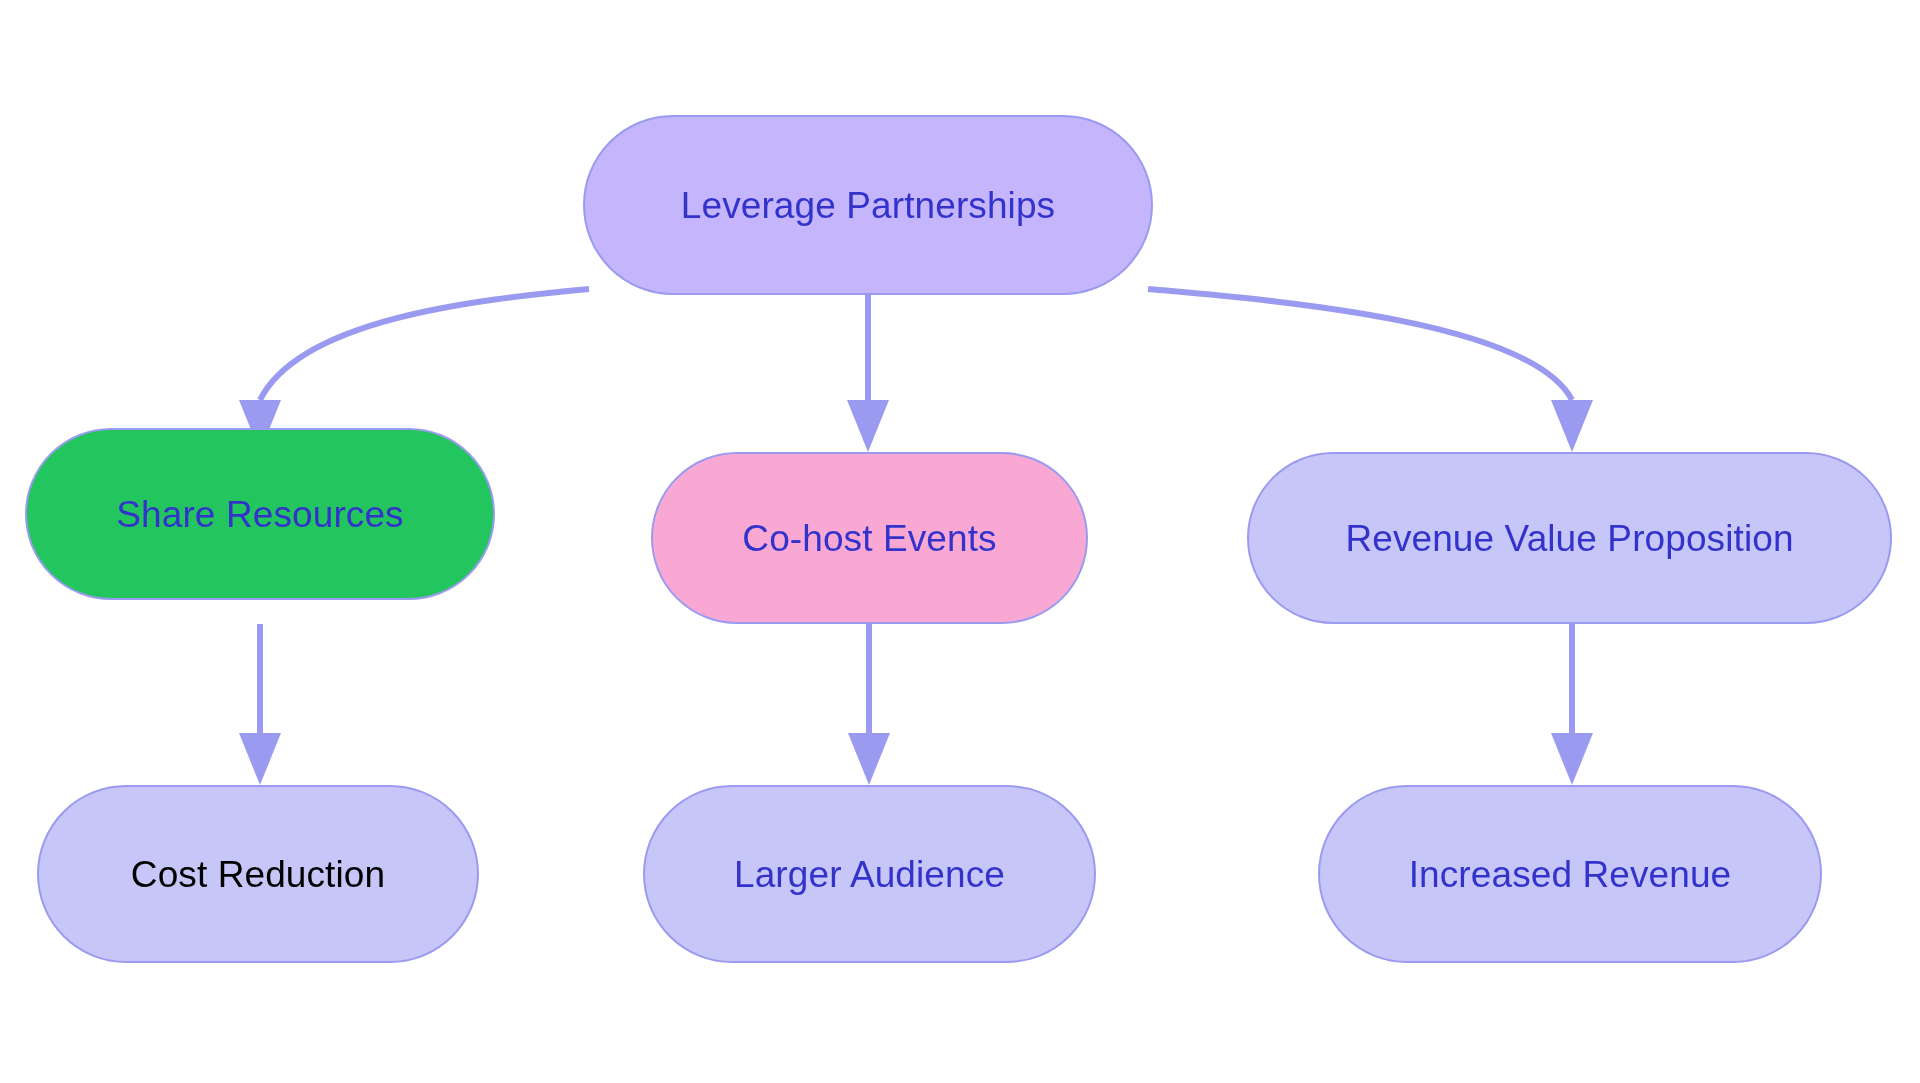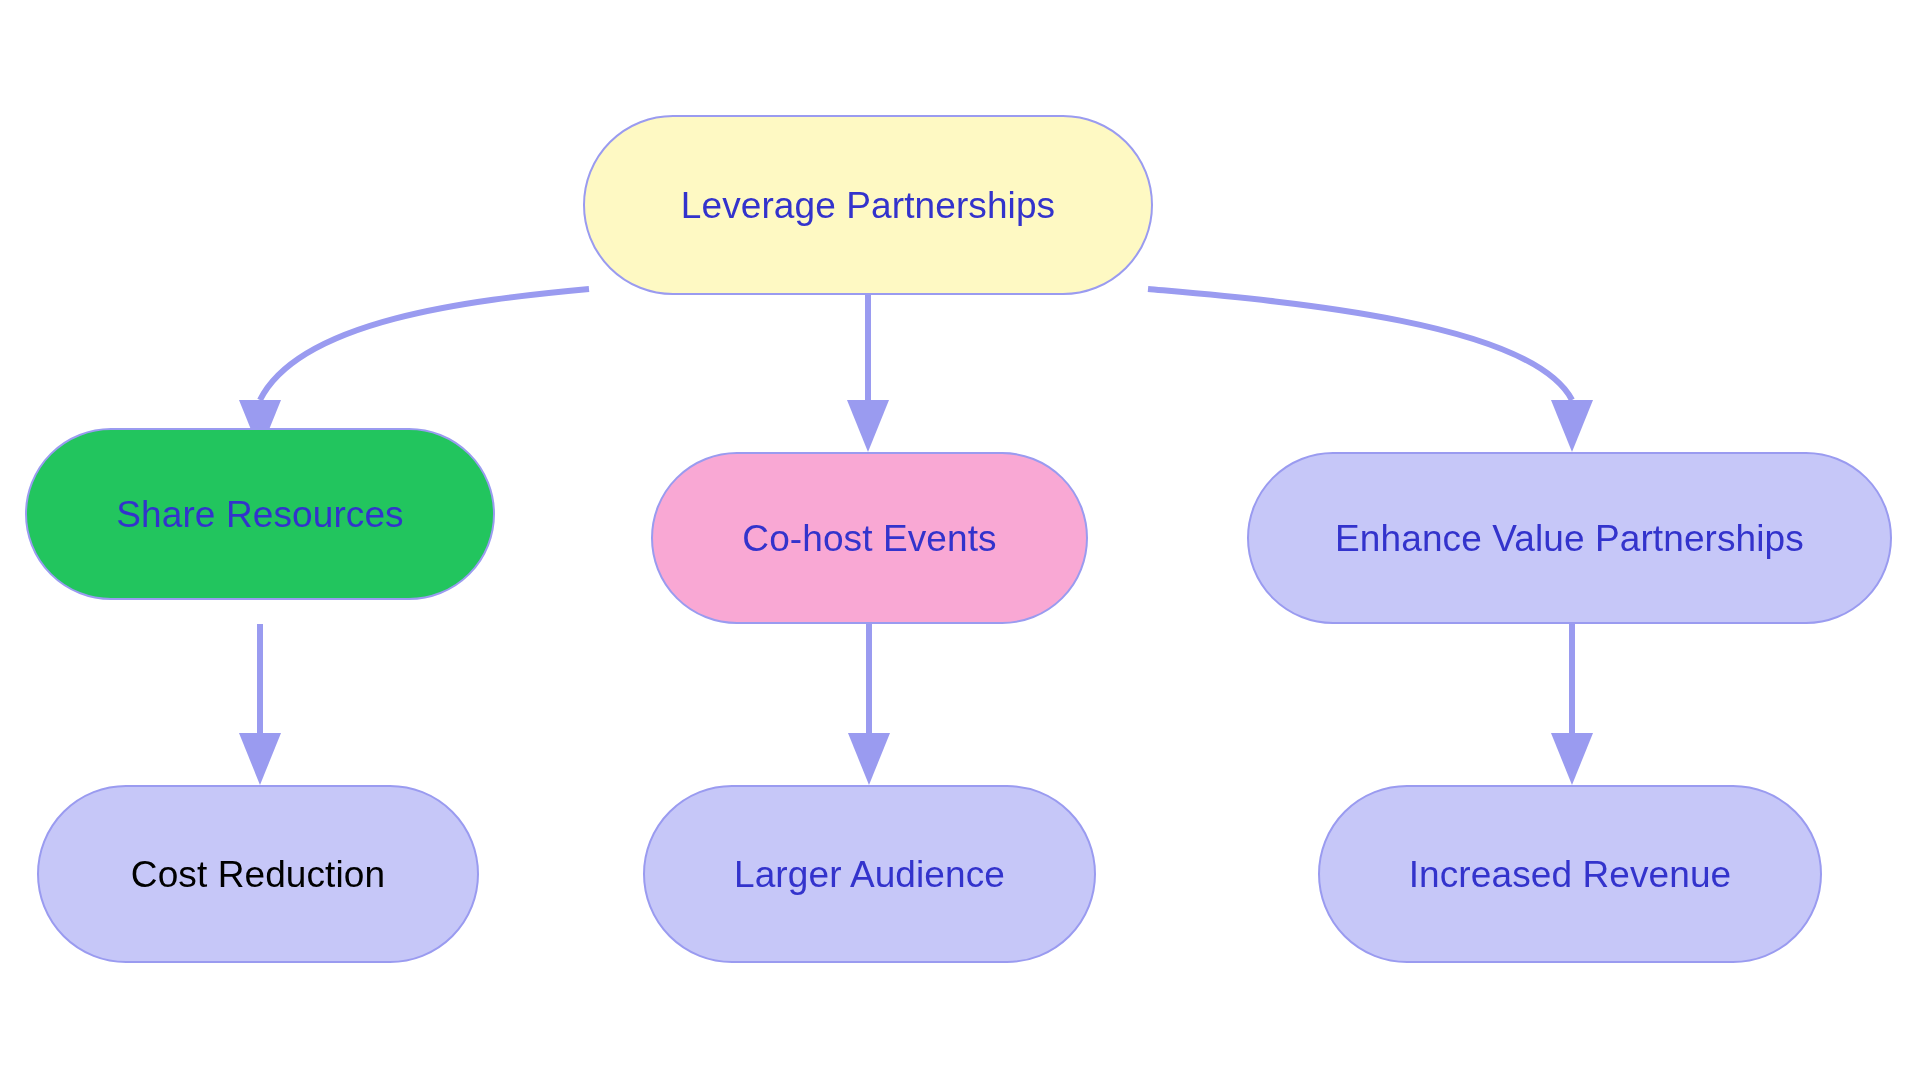--- a/index.html
+++ b/index.html
@@ -72,31 +72,31 @@
         <polygon points="239,400 281,400 260,452" fill="#9a9bf0"></polygon>
         <polygon points="847,400 889,400 868,452" fill="#9a9bf0"></polygon>
         <polygon points="1551,400 1593,400 1572,452" fill="#9a9bf0"></polygon>
         <polygon points="239,733 281,733 260,785" fill="#9a9bf0"></polygon>
         <polygon points="848,733 890,733 869,785" fill="#9a9bf0"></polygon>
         <polygon points="1551,733 1593,733 1572,785" fill="#9a9bf0"></polygon>
       </g>
   </svg>
 
   <div id="node-layer">
-      <div class="node level-1" style="left: 583px; top: 115px; width: 570px; height: 180px; background: #fef9c3; border-color: rgb(154, 155, 240); text-align: right;">
+      <div class="node level-1" style="left: 583px; top: 115px; width: 570px; height: 180px; background: #c4b5fd; border-color: rgb(154, 155, 240); text-align: right;">
         <span class="node-label" style="color: rgb(51, 51, 204);">Leverage Partnerships</span>
       </div>
       <div class="node level-2" style="left: 25px; top: 428px; width: 470px; height: 172px; background: #22c55e; border-color: rgb(154, 155, 240);">
         <span class="node-label" style="color: rgb(51, 51, 204);">Share Resources</span>
       </div>
       <div class="node level-2" style="left: 651px; top: 452px; width: 437px; height: 172px; background: #f9a8d4; border-color: rgb(154, 155, 240);">
         <span class="node-label" style="color: rgb(51, 51, 204);">Co-host Events</span>
       </div>
       <div class="node level-2" style="left: 1247px; top: 452px; width: 645px; height: 172px; background: rgb(198, 199, 248); border-color: rgb(154, 155, 240);">
-        <span class="node-label" style="color: rgb(51, 51, 204);">Enhance Value Partnerships</span>
+        <span class="node-label" style="color: rgb(51, 51, 204);">Revenue Value Proposition</span>
       </div>
       <div class="node level-3" style="left: 37px; top: 785px; width: 442px; height: 178px; background: rgb(198, 199, 248); border-color: rgb(154, 155, 240);">
         <span class="node-label" style="color: #000000;">Cost Reduction</span>
       </div>
       <div class="node level-3" style="left: 643px; top: 785px; width: 453px; height: 178px; background: rgb(198, 199, 248); border-color: rgb(154, 155, 240);">
         <span class="node-label" style="color: rgb(51, 51, 204);">Larger Audience</span>
       </div>
       <div class="node level-3" style="left: 1318px; top: 785px; width: 504px; height: 178px; background: rgb(198, 199, 248); border-color: rgb(154, 155, 240);">
         <span class="node-label" style="color: rgb(51, 51, 204);">Increased Revenue</span>
       </div>

